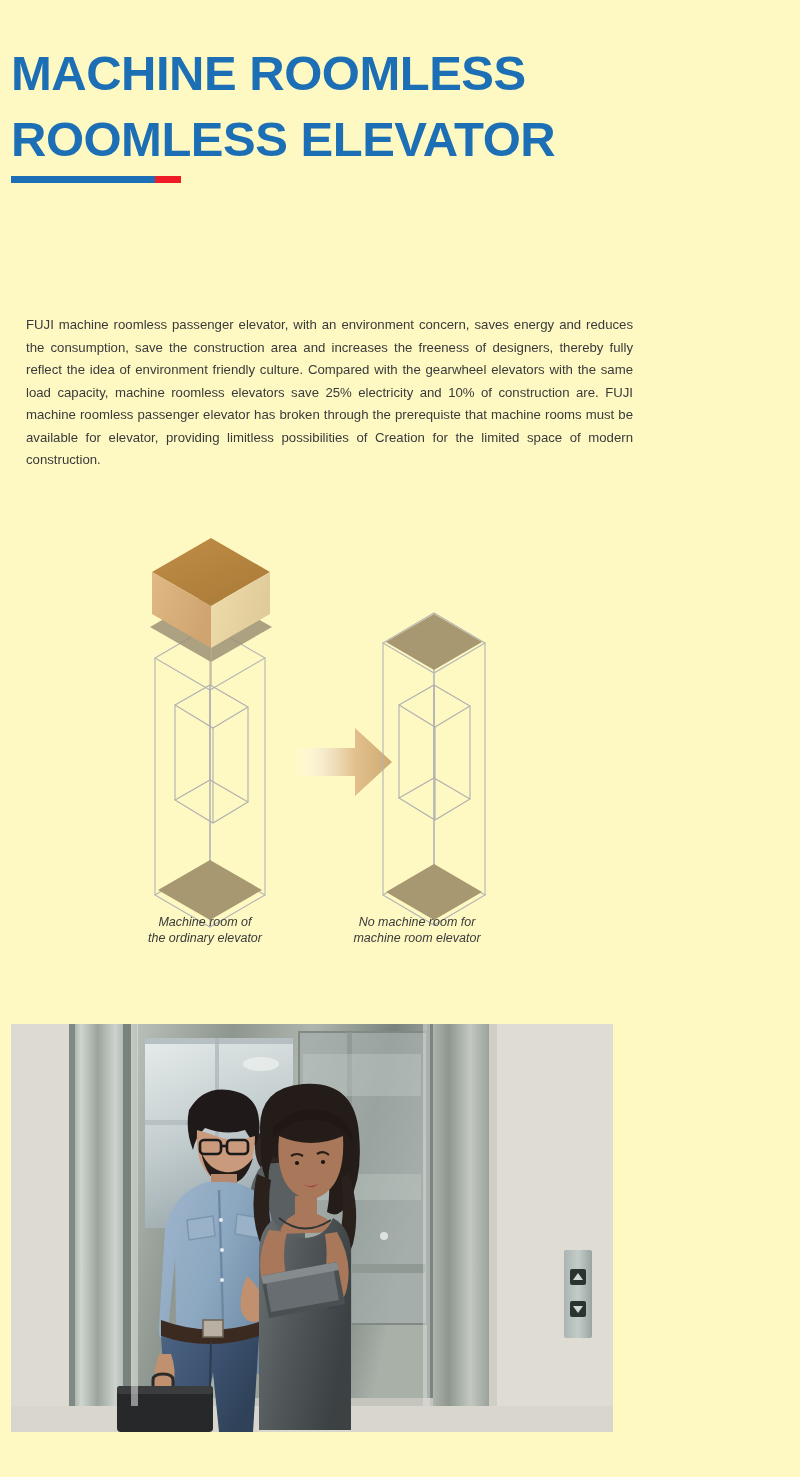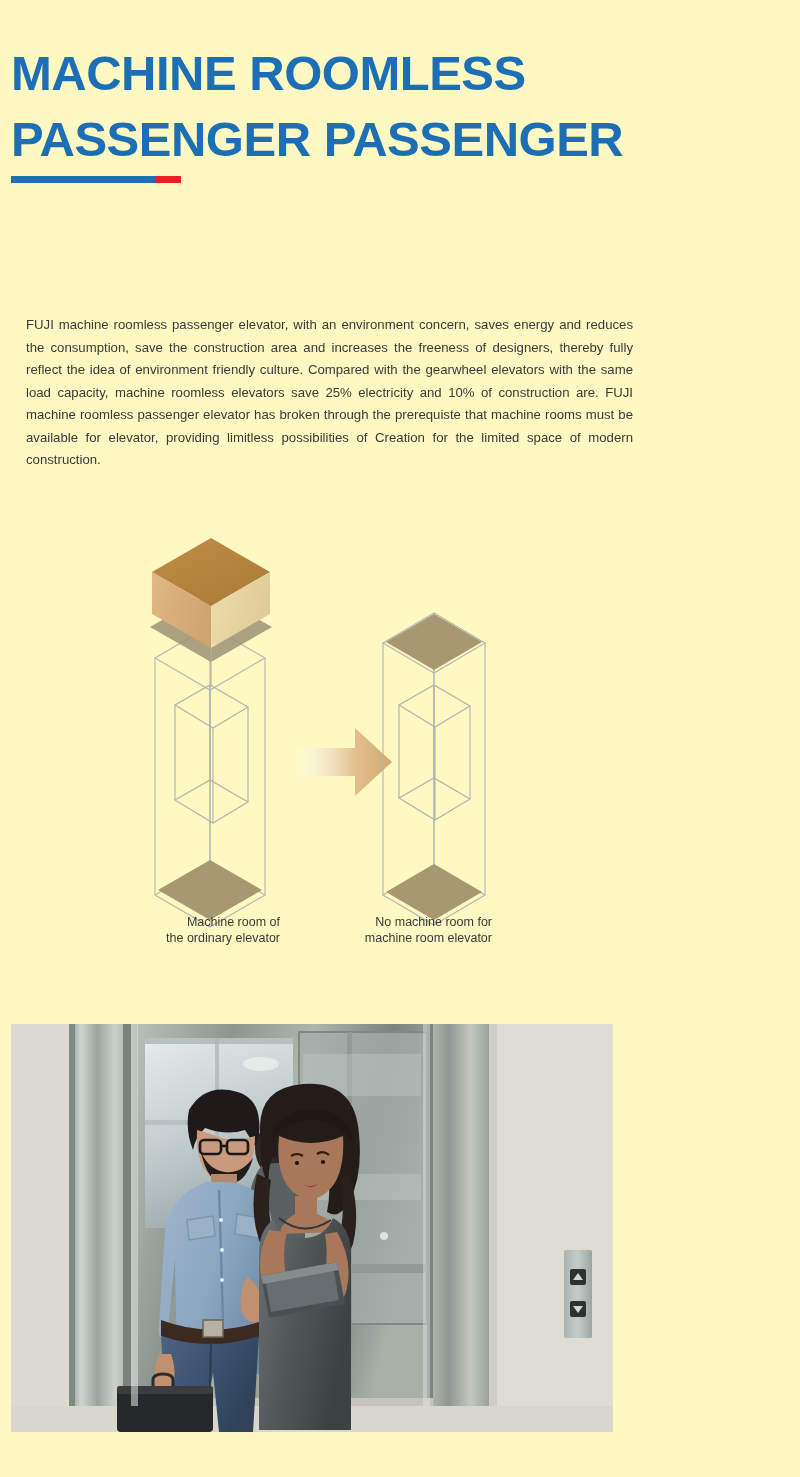--- a/index.html
+++ b/index.html
@@ -92,22 +92,23 @@
     width: 800px;
     height: 460px;
   }
   .diagram svg { display: block; }
 
   .diagram-caption {
     position: absolute;
     font-size: 12.5px;
     line-height: 16px;
     color: #3a3a3a;
-    text-align: right;
+    text-align: center;
     white-space: pre-line;
+    font-style: italic;
   }
   .caption-left  { left: 130px; top: 914px; width: 150px; }
   .caption-right { left: 342px; top: 914px; width: 150px; }
 
   
   .photo-frame {
     position: absolute;
     left: 11px;
     top: 1024px;
     width: 602px;
@@ -118,21 +119,21 @@
   .photo-svg { display: block; width: 602px; height: 408px; }
 </style>
 </head>
 <body>
 
 <div class="page">
 
   <div class="title-block">
     <h1 class="main-title">
       <span class="title-line-1">MACHINE ROOMLESS</span>
-      <span class="title-line-2">PASSENGER PASSENGER</span>
+      <span class="title-line-2">ROOMLESS ELEVATOR</span>
     </h1>
   </div>
 
   <div class="rule-wrap">
     <span class="rule-blue"></span>
     <span class="rule-red"></span>
   </div>
 
 
   <div class="body-copy">

